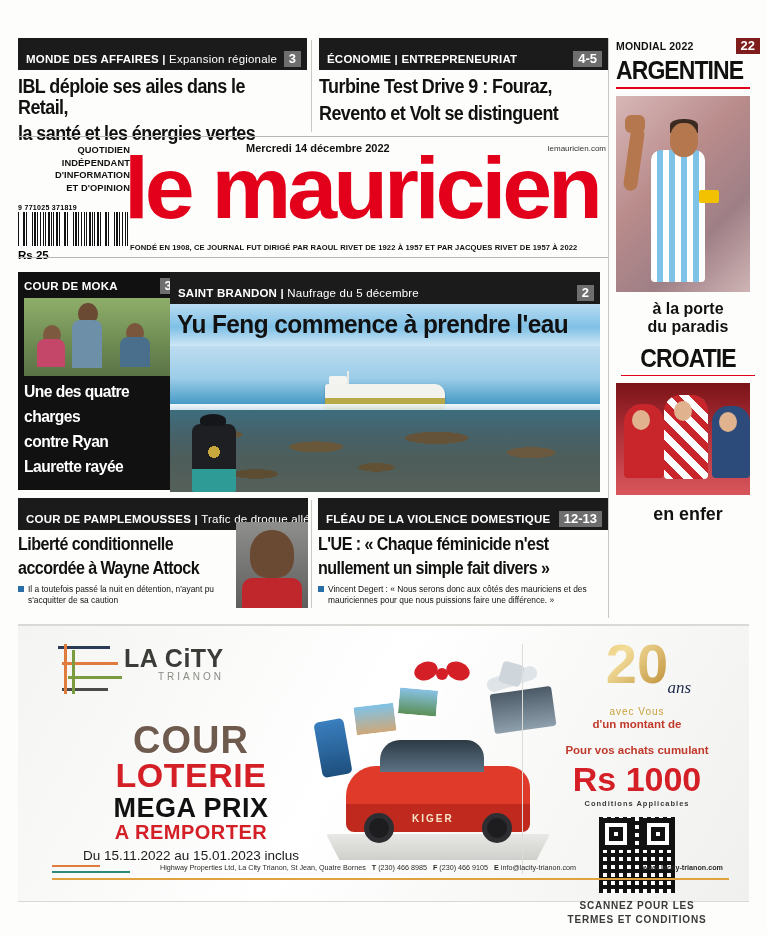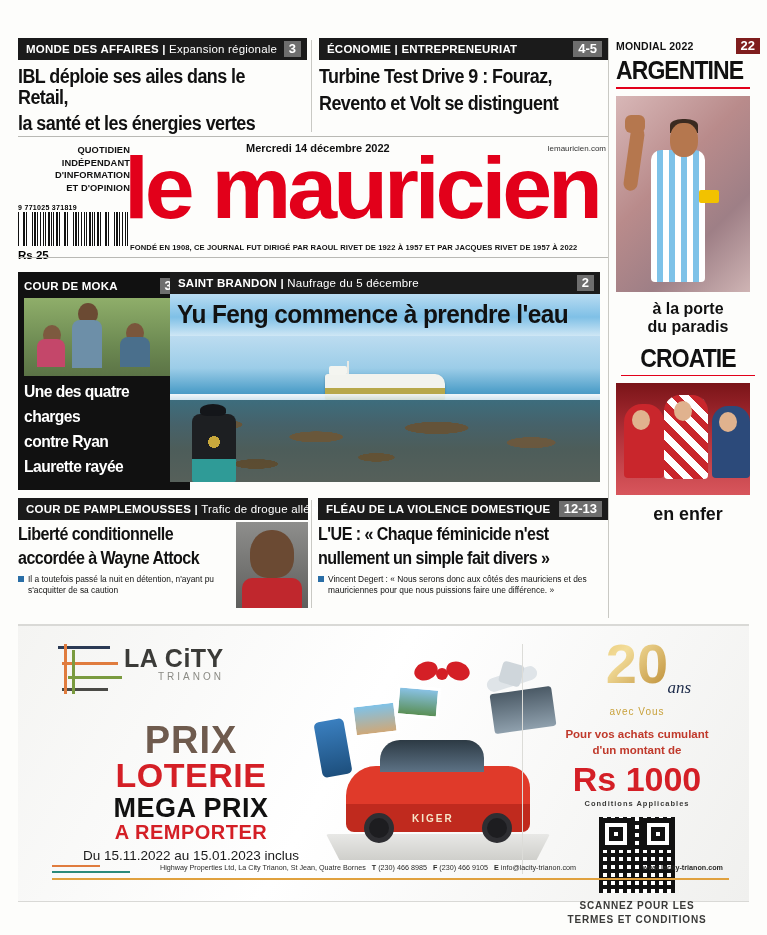--- a/index.html
+++ b/index.html
@@ -7,21 +7,21 @@
     width:767px; height:935px;
     background:#ffffff;
     font-family:"Liberation Sans", sans-serif;
     overflow:hidden;
   }
   .page { position:relative; width:767px; height:935px; background:#fdfdfb; }
 
   
   .kicker-bar{
     display:flex; align-items:center; justify-content:space-between;
-    background:#1b1b1b; color:#fff; padding:3px 6px 3px 8px;
+    background:#1b1b1b; color:#fff; padding:13px 6px 3px 8px;
   }
   .kicker-txt{ font-size:11.5px; font-weight:700; letter-spacing:.2px; white-space:nowrap;}
   .kicker-txt .thin{ font-weight:400; }
   .pagenum{
     background:#6e6e6e; color:#fff; font-weight:700; font-size:13px;
     padding:0 5px; line-height:16px; margin-left:6px;
   }
   .headline{
     font-family:"Liberation Sans", sans-serif;
     font-weight:700; color:#111; letter-spacing:-0.6px;
@@ -388,21 +388,21 @@
           <i class="lc-h3"></i>
           <i class="lc-h4"></i>
         <i class="lc-v1"></i>
           <i class="lc-v2"></i>
       </div>
       <div class="lc-name">LA CiTY</div>
       <div class="lc-sub">TRIANON</div>
     </div>
 
     <div class="mega">
-      <div class="mega1">PRIX</div>
+      <div class="mega1">COUR</div>
       <div class="mega2">LOTERIE</div>
       <div class="mega3">MEGA PRIX</div>
       <div class="mega4">A REMPORTER</div>
       <div class="mega5">Du 15.11.2022 au 15.01.2023 inclus</div>
     </div>
 
     <div class="ad-center">
       <div class="plane"></div>
       <div class="laptop"></div>
       <div class="phone"></div>
@@ -422,22 +422,22 @@
     </div>
 
     <div class="ad-vrule"></div>
 
     <div class="ad-right">
       <div class="anniv">
         <div class="num">20</div>
         <div class="ans">ans</div>
       </div>
       <div class="avec">avec Vous</div>
+      <div class="offer1" style="margin-top:0">d'un montant de</div>
       <div class="offer1">Pour vos achats cumulant</div>
-      <div class="offer1" style="margin-top:0">d'un montant de</div>
       <div class="rs1000">Rs 1000</div>
       <div class="cond">Conditions Applicables</div>
       <div class="qr"></div>
       <div class="qrtxt">SCANNEZ POUR LES</div>
       <div class="qrtxt" style="margin-top:0">TERMES ET CONDITIONS</div>
     </div>
 
     <div class="ad-foot">
       <div class="af-lines">
         <i class="af-l1"></i>

